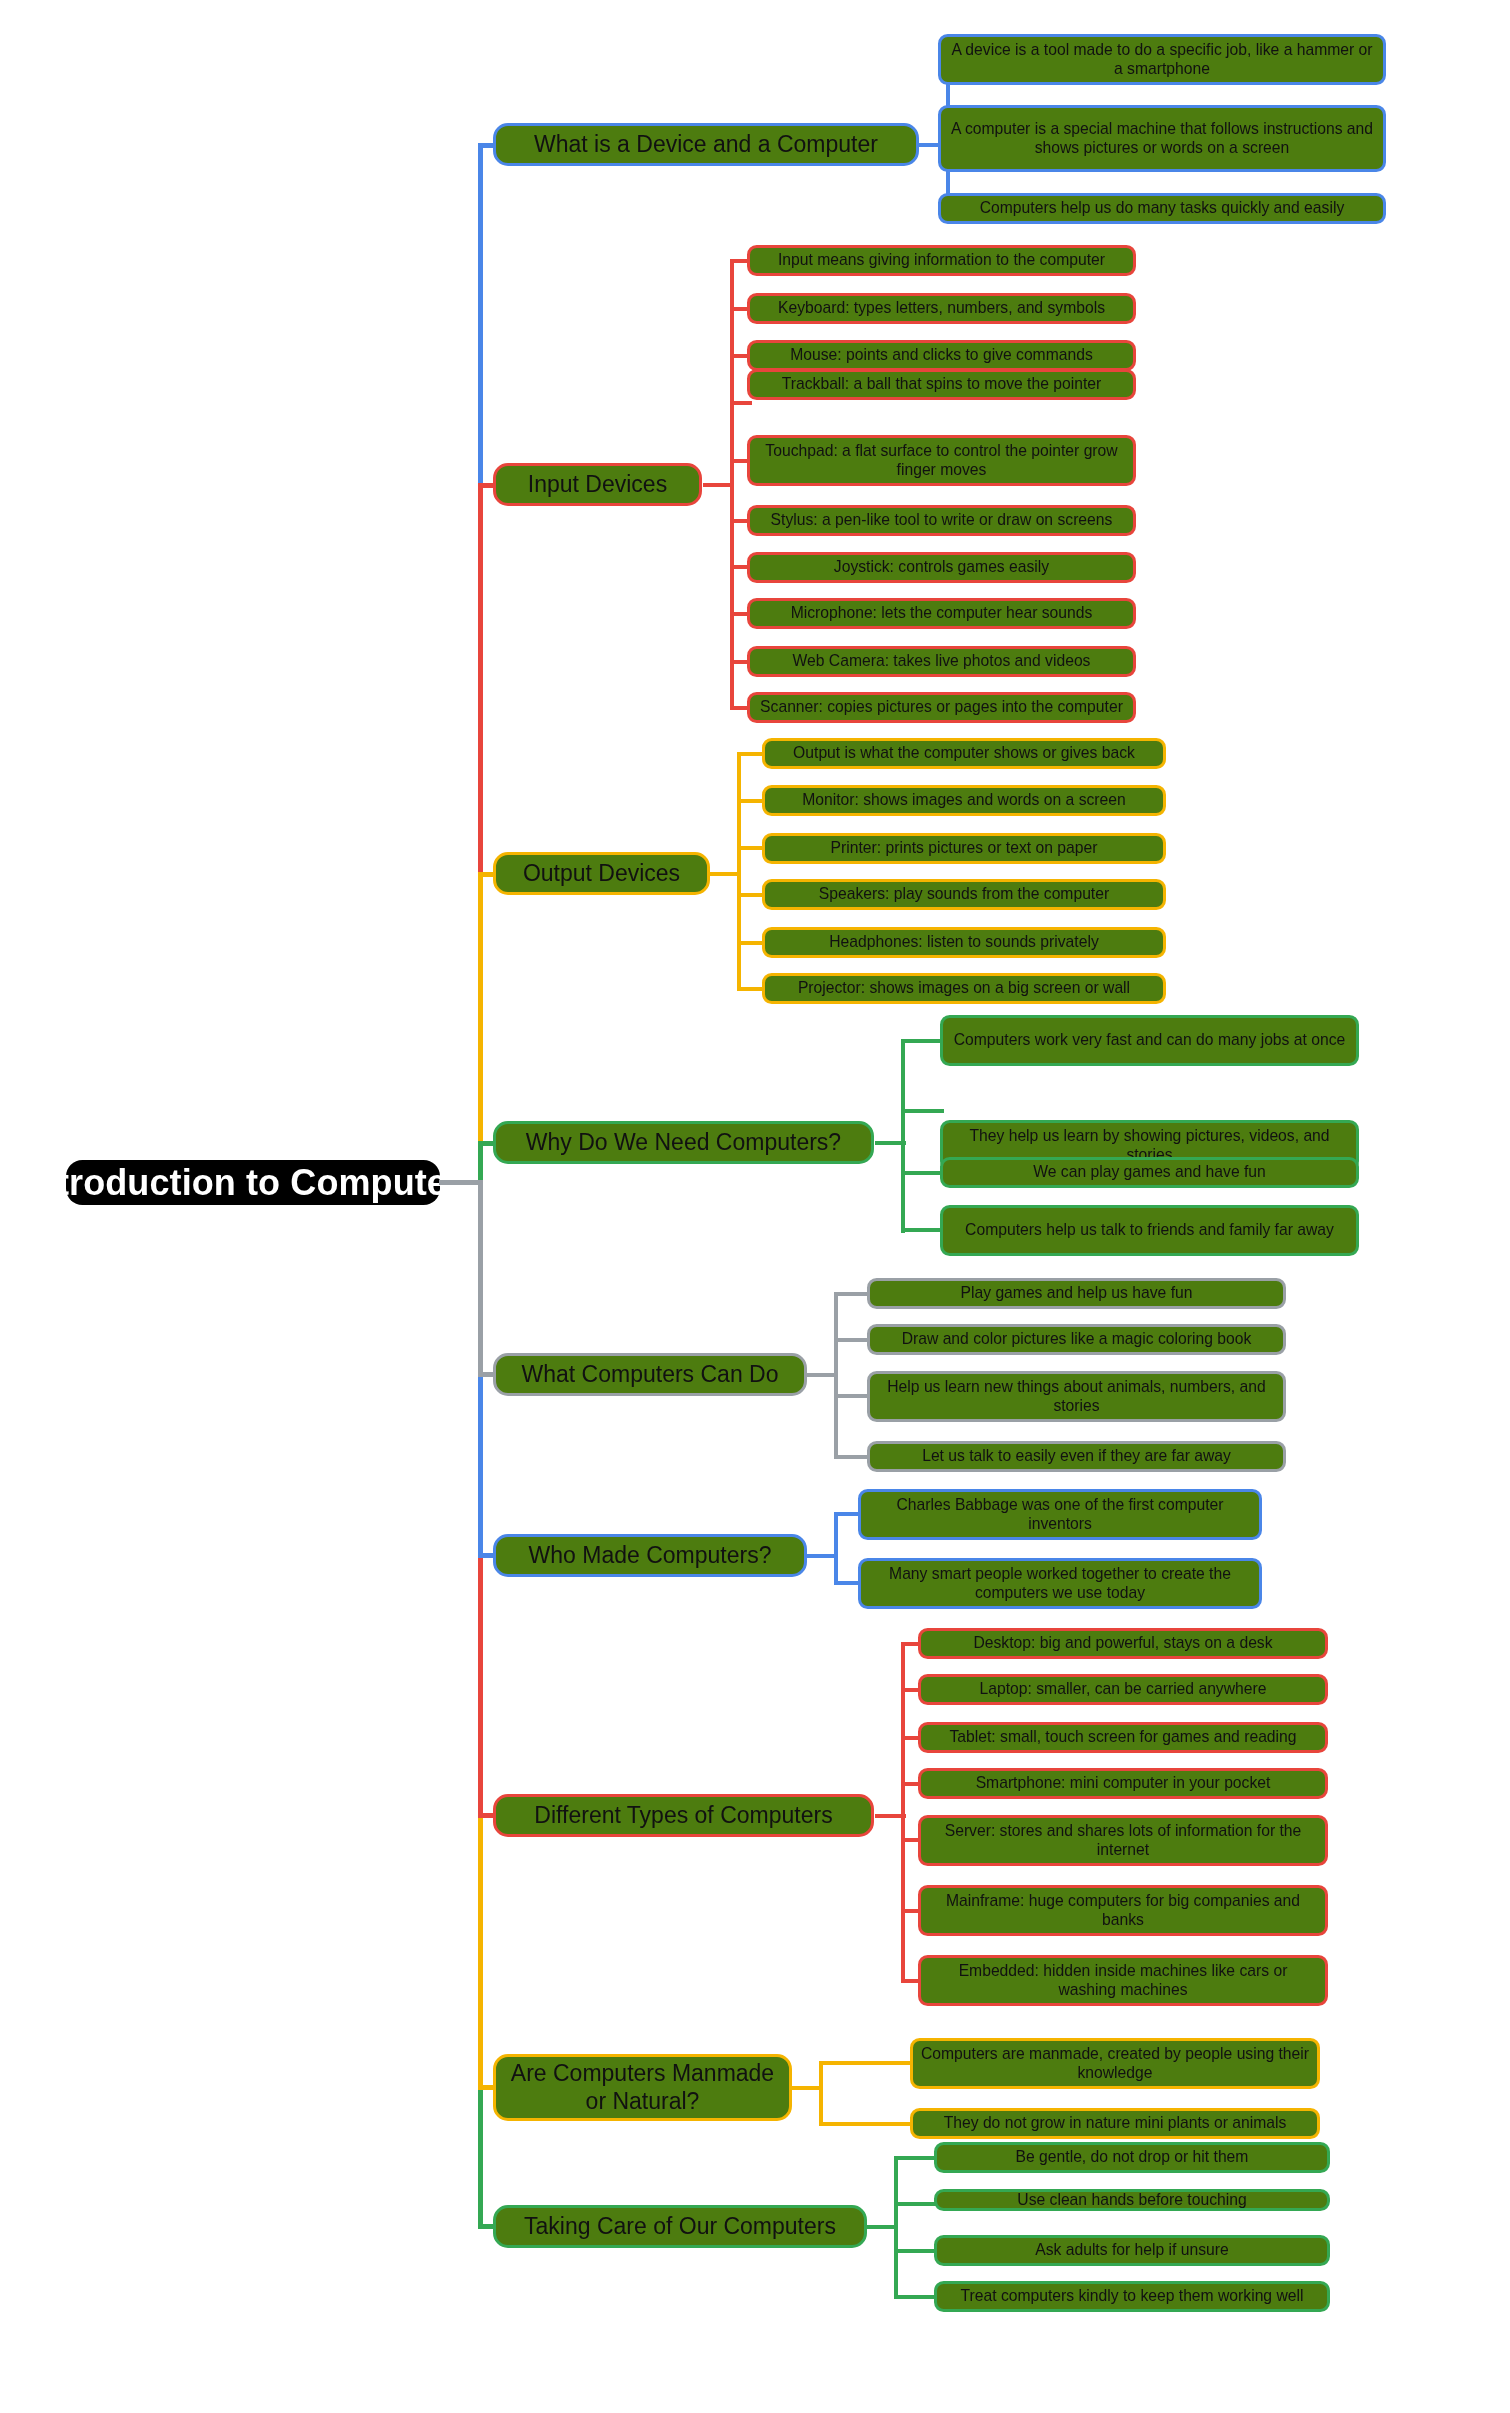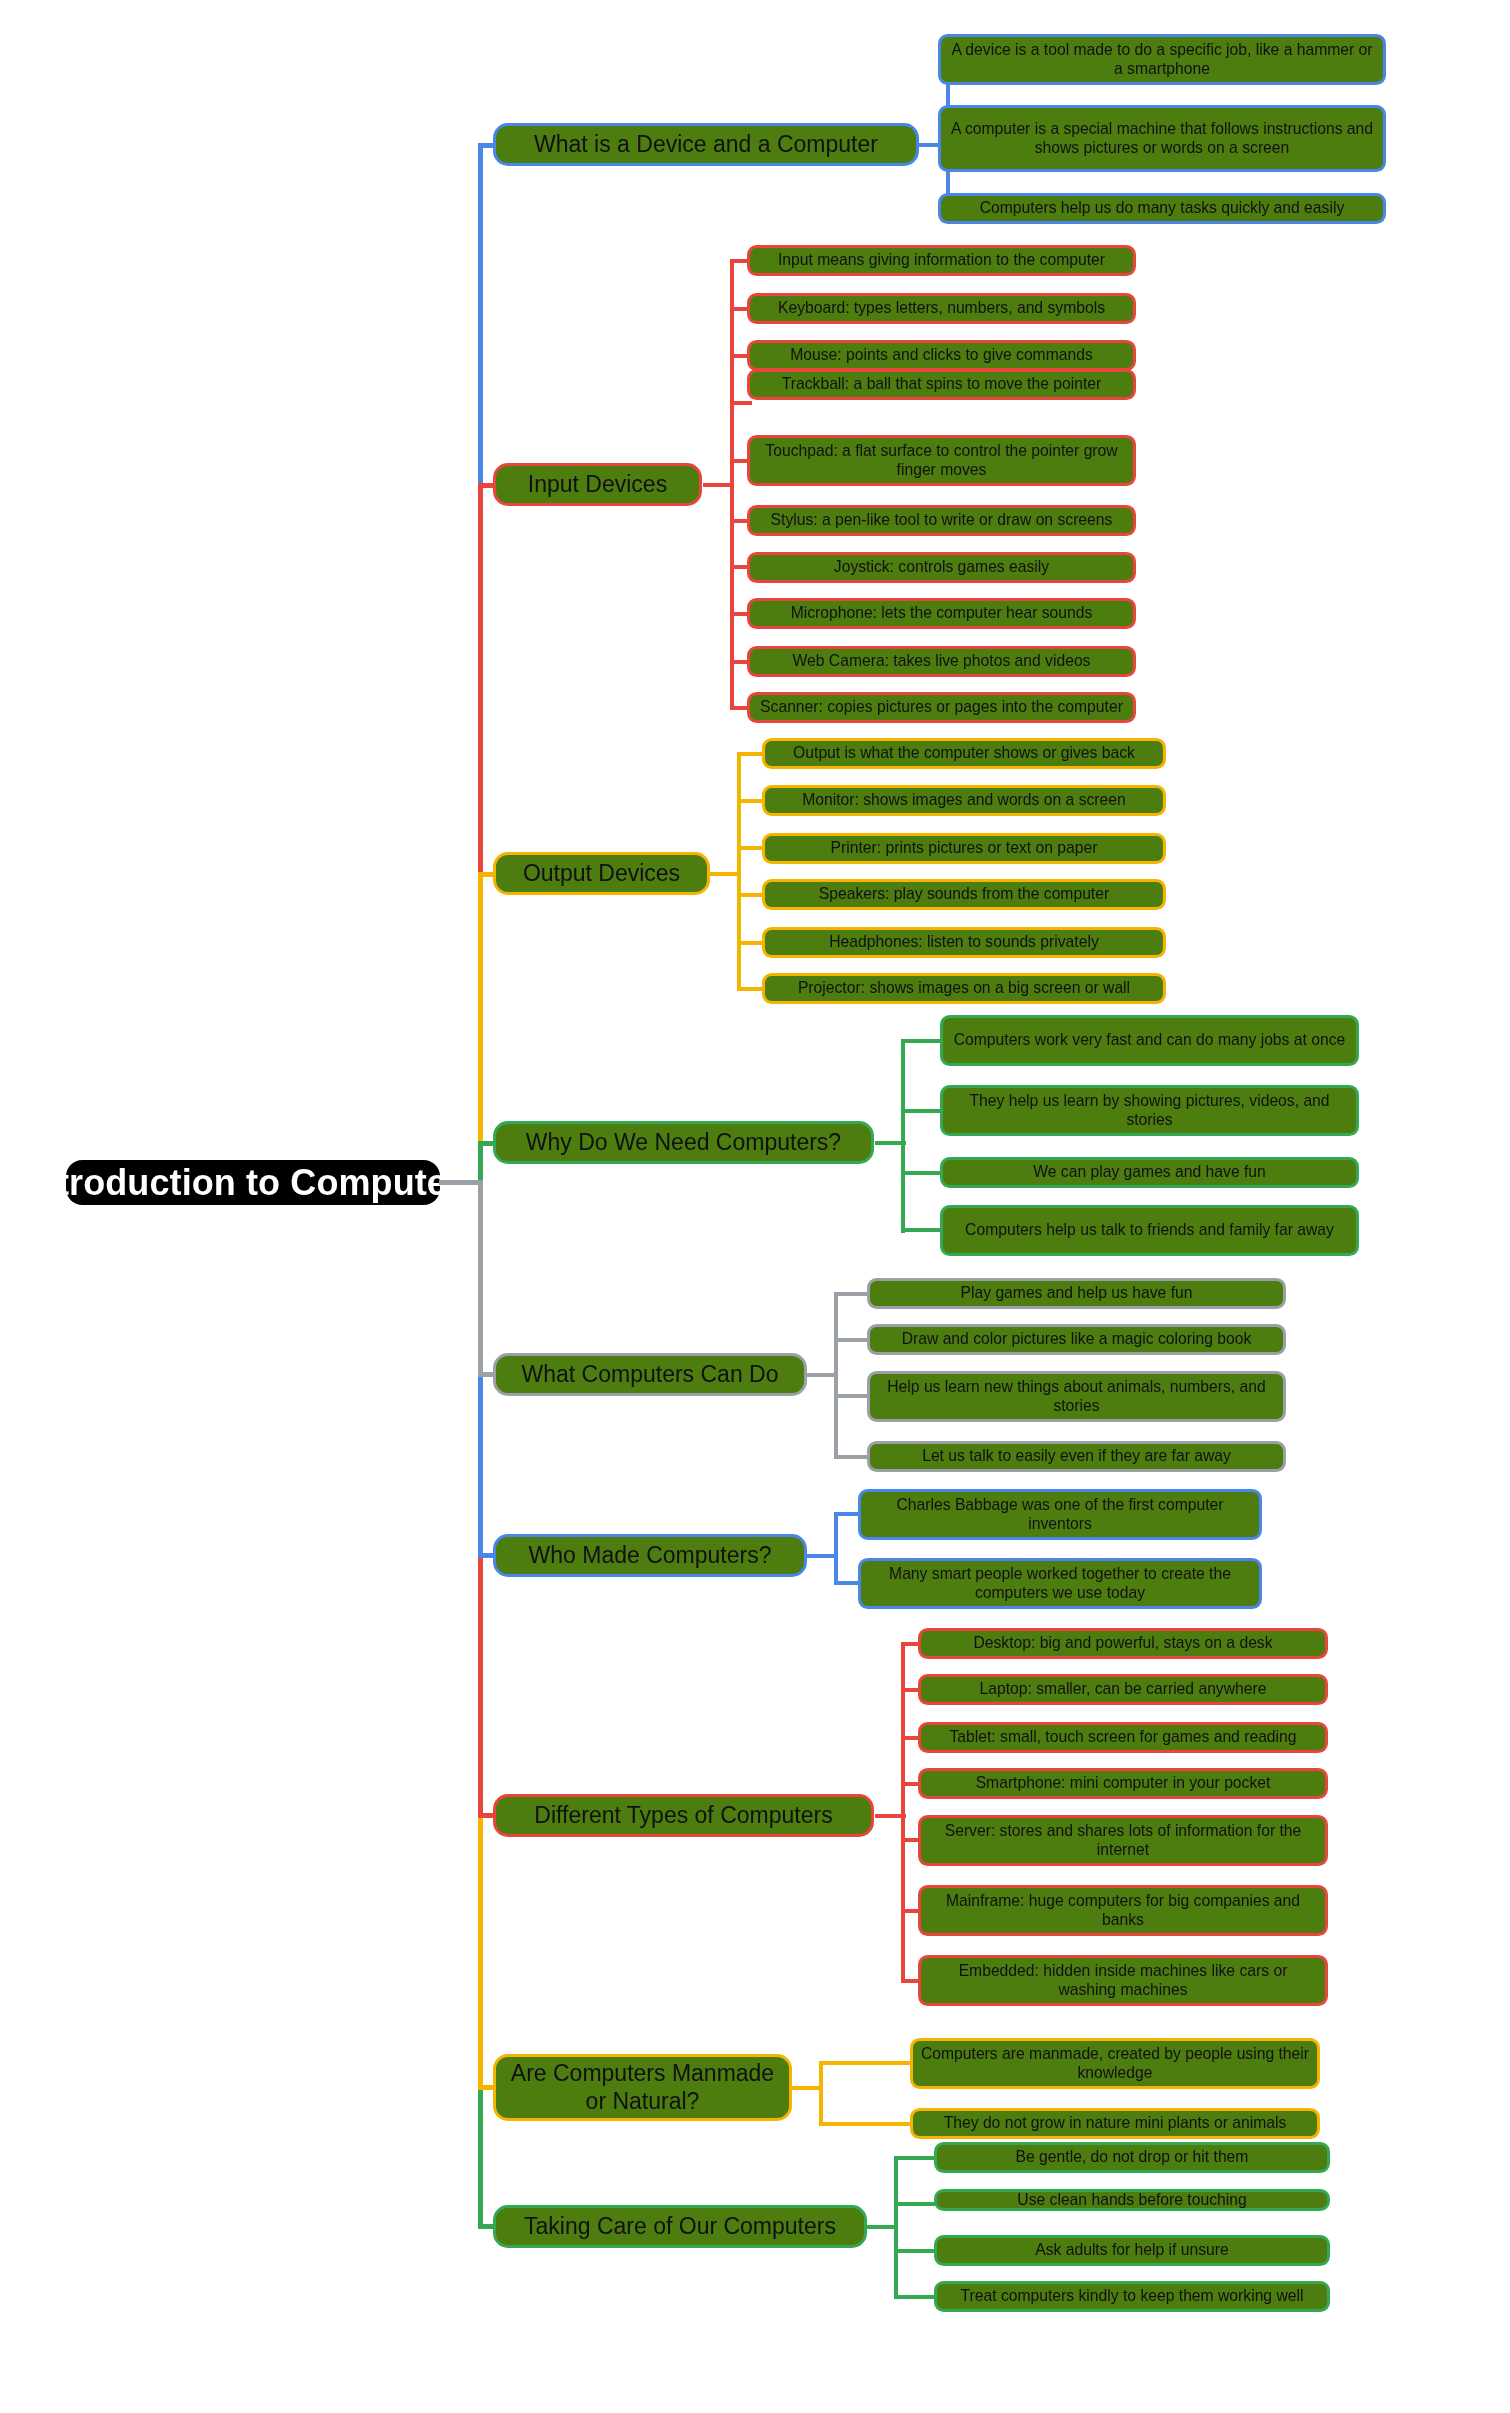--- a/index.html
+++ b/index.html
@@ -184,21 +184,21 @@
       <div class="node leaf" style="left: 747px; top: 692px; width: 389px; height: 31px; border-color: rgb(232, 69, 60);">Scanner: copies pictures or pages into the computer</div>
       <div class="node branch" style="left: 493px; top: 852px; width: 217px; height: 43px; border-color: rgb(245, 180, 0);">Output Devices</div>
       <div class="node leaf" style="left: 762px; top: 738px; width: 404px; height: 31px; border-color: rgb(245, 180, 0);">Output is what the computer shows or gives back</div>
       <div class="node leaf" style="left: 762px; top: 785px; width: 404px; height: 31px; border-color: rgb(245, 180, 0);">Monitor: shows images and words on a screen</div>
       <div class="node leaf" style="left: 762px; top: 833px; width: 404px; height: 31px; border-color: rgb(245, 180, 0);">Printer: prints pictures or text on paper</div>
       <div class="node leaf" style="left: 762px; top: 879px; width: 404px; height: 31px; border-color: rgb(245, 180, 0);">Speakers: play sounds from the computer</div>
       <div class="node leaf" style="left: 762px; top: 927px; width: 404px; height: 31px; border-color: rgb(245, 180, 0);">Headphones: listen to sounds privately</div>
       <div class="node leaf" style="left: 762px; top: 973px; width: 404px; height: 31px; border-color: rgb(245, 180, 0);">Projector: shows images on a big screen or wall</div>
       <div class="node branch" style="left: 493px; top: 1121px; width: 381px; height: 43px; border-color: rgb(52, 168, 83);">Why Do We Need Computers?</div>
       <div class="node leaf" style="left: 940px; top: 1015px; width: 419px; height: 51px; border-color: rgb(52, 168, 83);">Computers work very fast and can do many jobs at once</div>
-      <div class="node leaf" style="left: 940px; top: 1085px; width: 419px; height: 51px; border-color: rgb(52, 168, 83);">They help us learn by showing pictures, videos, and stories</div>
+      <div class="node leaf" style="left: 940px; top: 1120px; width: 419px; height: 51px; border-color: rgb(52, 168, 83);">They help us learn by showing pictures, videos, and stories</div>
       <div class="node leaf" style="left: 940px; top: 1157px; width: 419px; height: 31px; border-color: rgb(52, 168, 83);">We can play games and have fun</div>
       <div class="node leaf" style="left: 940px; top: 1205px; width: 419px; height: 51px; border-color: rgb(52, 168, 83);">Computers help us talk to friends and family far away</div>
       <div class="node branch" style="left: 493px; top: 1353px; width: 314px; height: 43px; border-color: rgb(154, 160, 166);">What Computers Can Do</div>
       <div class="node leaf" style="left: 867px; top: 1278px; width: 419px; height: 31px; border-color: rgb(154, 160, 166);">Play games and help us have fun</div>
       <div class="node leaf" style="left: 867px; top: 1324px; width: 419px; height: 31px; border-color: rgb(154, 160, 166);">Draw and color pictures like a magic coloring book</div>
       <div class="node leaf" style="left: 867px; top: 1371px; width: 419px; height: 51px; border-color: rgb(154, 160, 166);">Help us learn new things about animals, numbers, and stories</div>
       <div class="node leaf" style="left: 867px; top: 1441px; width: 419px; height: 31px; border-color: rgb(154, 160, 166);">Let us talk to easily even if they are far away</div>
       <div class="node branch" style="left: 493px; top: 1534px; width: 314px; height: 43px; border-color: rgb(74, 134, 232);">Who Made Computers?</div>
       <div class="node leaf" style="left: 858px; top: 1489px; width: 404px; height: 51px; border-color: rgb(74, 134, 232);">Charles Babbage was one of the first computer inventors</div>
       <div class="node leaf" style="left: 858px; top: 1558px; width: 404px; height: 51px; border-color: rgb(74, 134, 232);">Many smart people worked together to create the computers we use today</div>

